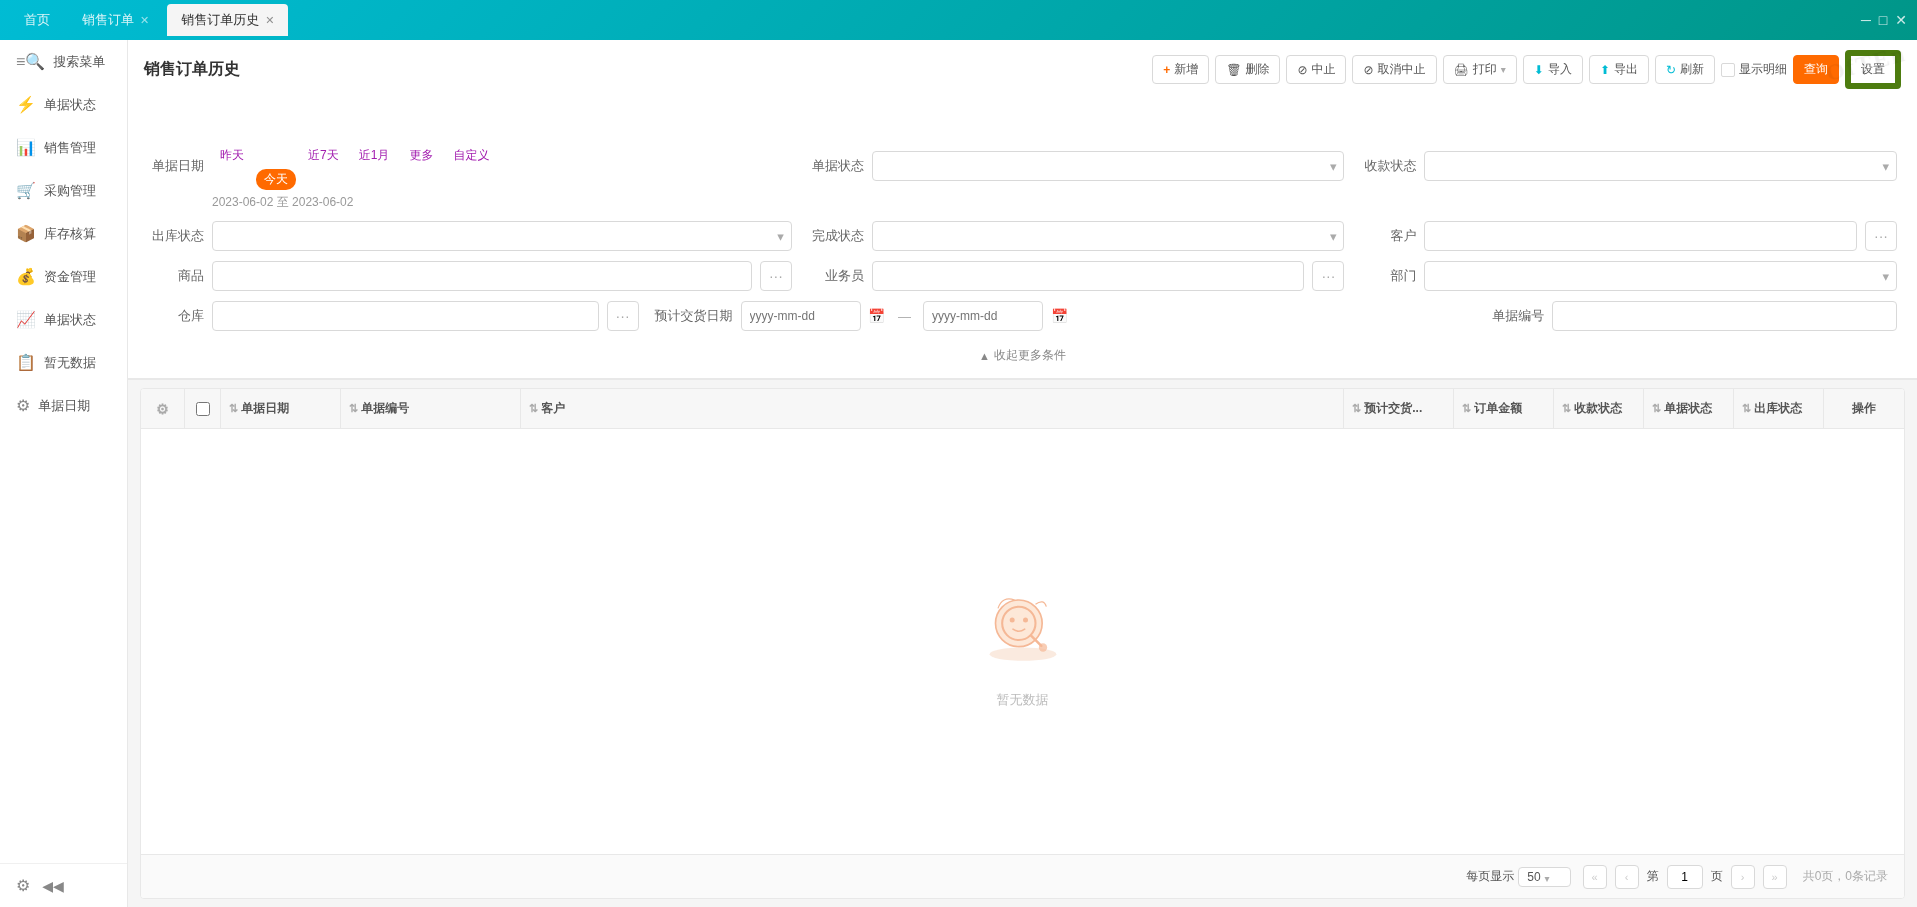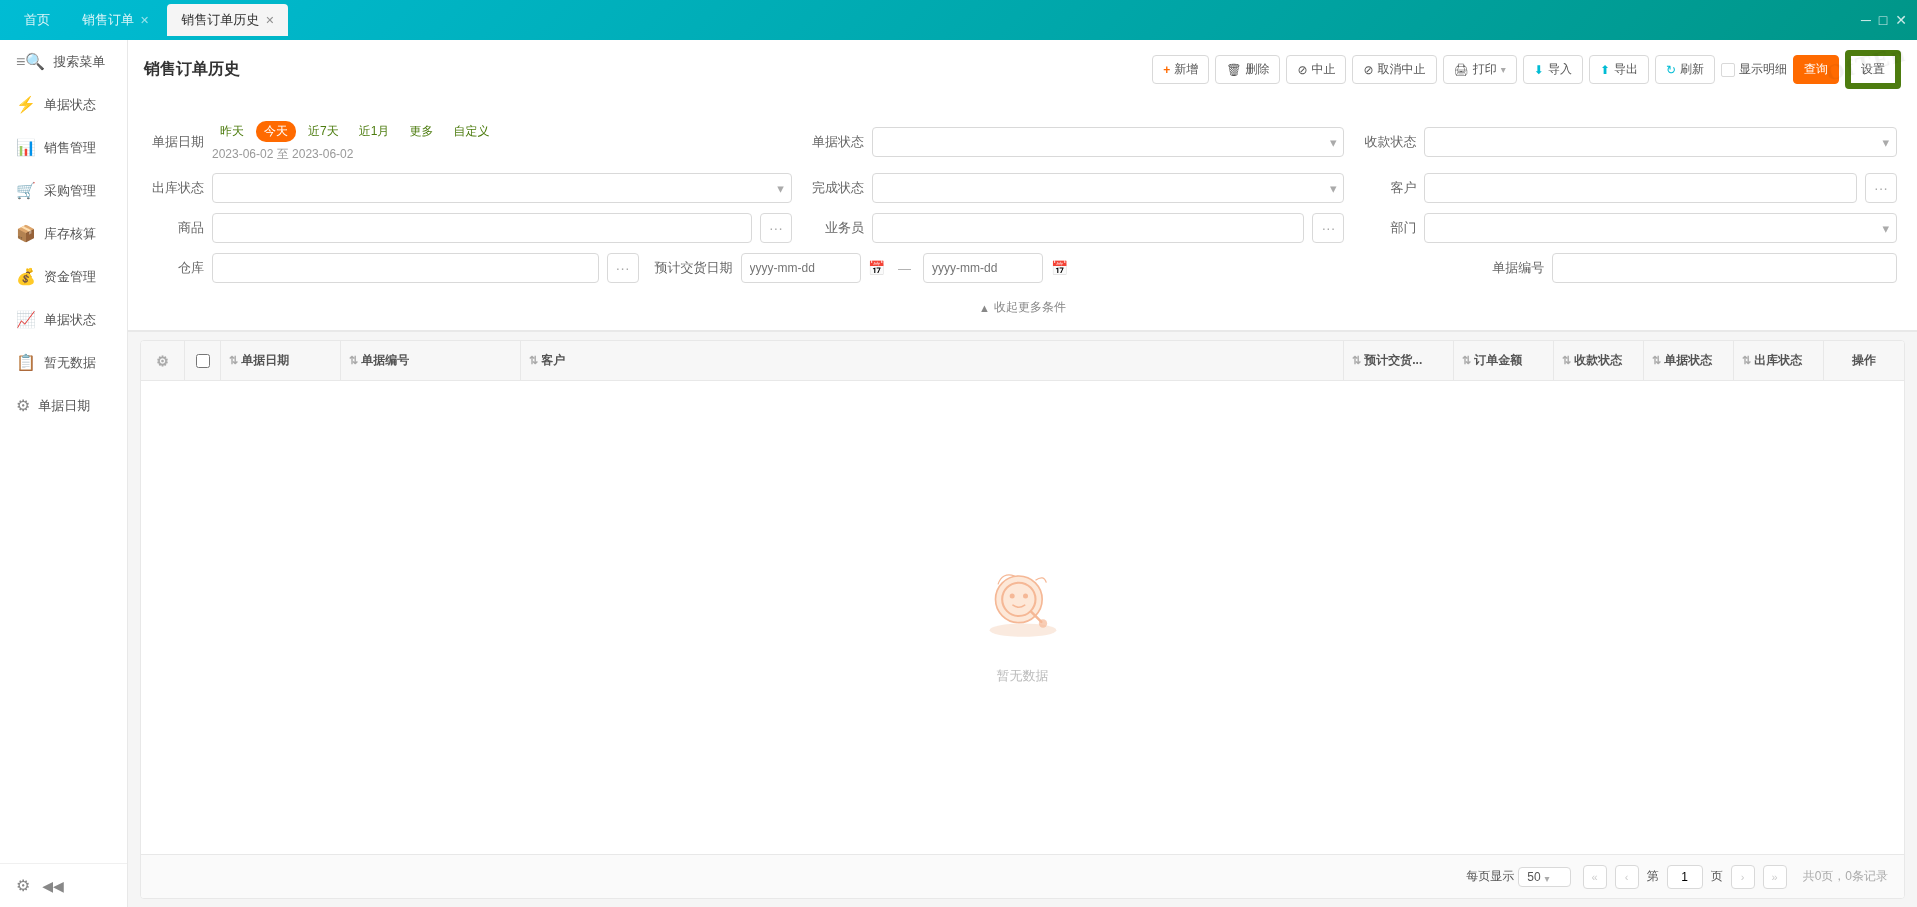--- a/index.html
+++ b/index.html
@@ -210,25 +210,26 @@
     .date-tabs {
       display: flex;
       align-items: center;
       gap: 4px;
     }
     .date-tab {
       padding: 2px 8px;
       border-radius: 10px;
       font-size: 12px;
       cursor: pointer;
-      color: #4d7c0f;
+      color: #a21caf;
     }
     .date-tab.active {
       background: #ff6a00;
       color: white;
+      margin-top: 48px;
     }
     .date-range {
       font-size: 12px;
       color: #999;
     }
 
     
     .collapse-row {
       display: flex;
       align-items: center;

